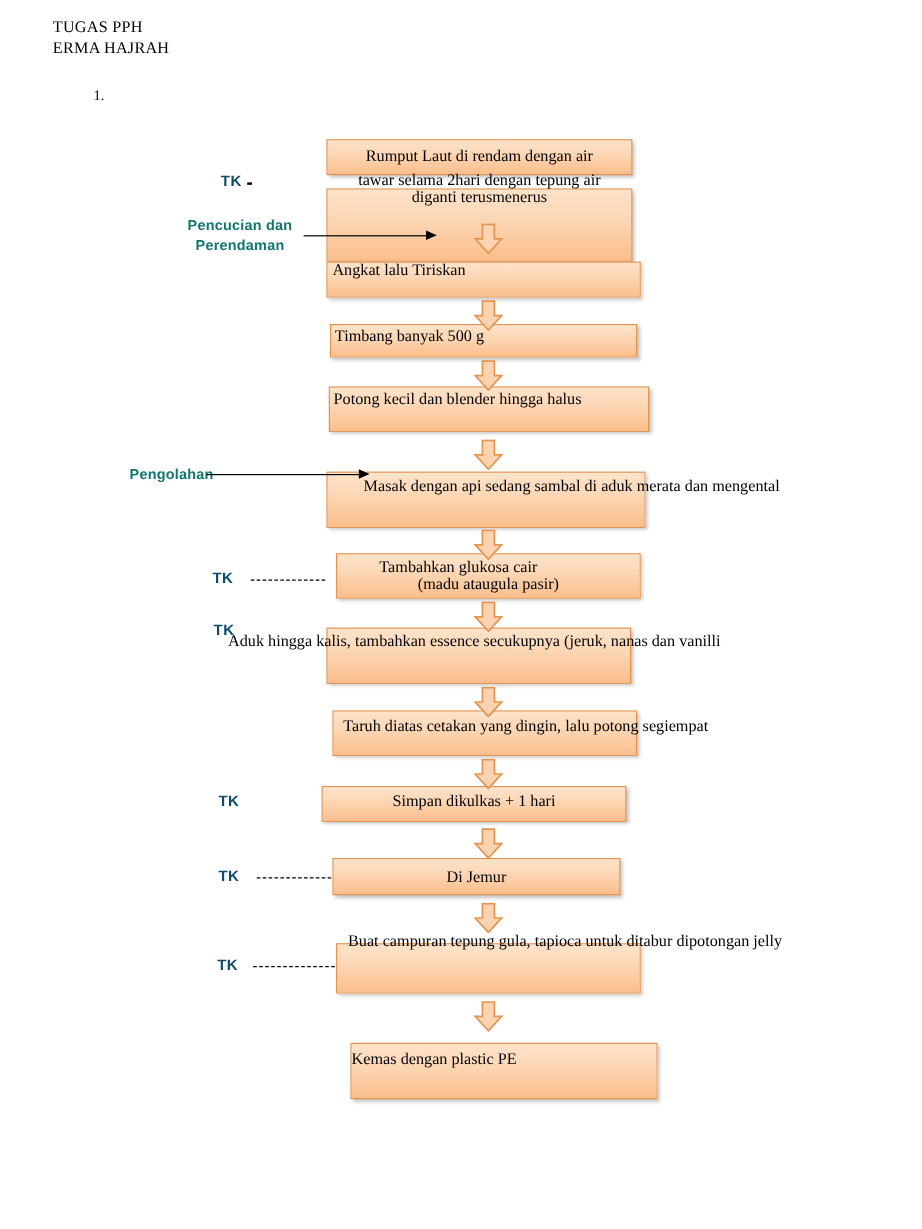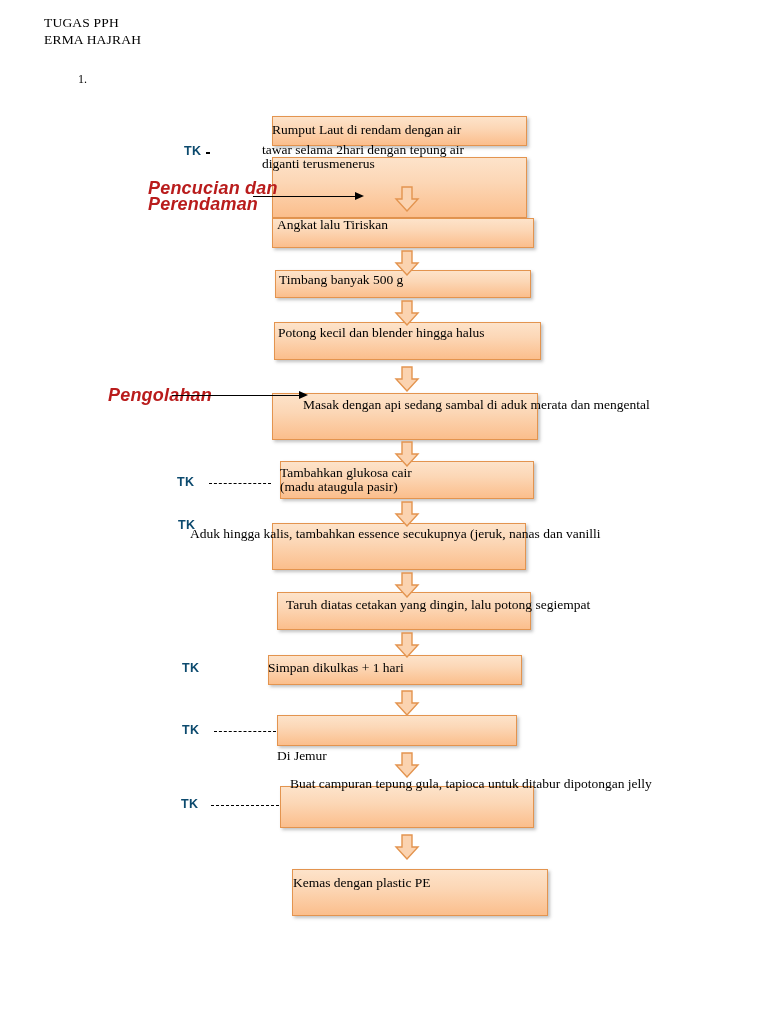--- a/index.html
+++ b/index.html
@@ -61,21 +61,21 @@
   }
   
   .ftext {
     position: absolute;
     font-family: "Liberation Serif", "DejaVu Serif", serif;
     font-size: 13.5px;
     line-height: 16px;
     color: #000;
     white-space: nowrap;
   }
-  .ftext.center { text-align: left; }
+  .ftext.center { text-align: center; }
 
   
   .darrow {
     position: absolute;
     width: 26px;
     height: 26px;
   }
 
   
   .tk {
@@ -96,26 +96,25 @@
     position: absolute;
     width: 4px;
     height: 1.5px;
     background: #000;
   }
 
   
   .callout {
     position: absolute;
     font-family: "Liberation Sans", "DejaVu Sans", sans-serif;
-    font-size: 18px;
+    font-size: 12px;
     font-weight: bold;
-    font-style: italic;
     letter-spacing: 0.2px;
     line-height: 16px;
-    color: #b91c1c;
+    color: #0f766e;
     white-space: nowrap;
   }
   .callout.ta-c { text-align: center; }
   .hline {
     position: absolute;
     height: 0;
     border-top: 1.6px solid #000;
   }
   .harrow-head {
     position: absolute;
@@ -243,21 +242,21 @@
 
 <div class="ftext center" style="left:280px; top:465px; width:204px;">Tambahkan glukosa cair</div>
 <div class="ftext center" style="left:280px; top:479px; width:254px;">(madu ataugula pasir)</div>
 
 <div class="ftext" style="left:190px; top:526px;">Aduk hingga kalis, tambahkan essence secukupnya (jeruk, nanas dan vanilli</div>
 
 <div class="ftext" style="left:286px; top:597px;">Taruh diatas cetakan yang dingin, lalu potong segiempat</div>
 
 <div class="ftext center" style="left:268px; top:660px; width:254px;">Simpan dikulkas + 1 hari</div>
 
-<div class="ftext center" style="left:277px; top:748px; width:240px;">Di Jemur</div>
+<div class="ftext center" style="left:277px; top:723px; width:240px;">Di Jemur</div>
 
 <div class="ftext" style="left:276px; top:776px;margin-left:14px;">Buat campuran tepung gula, tapioca untuk ditabur dipotongan jelly</div>
 
 <div class="ftext" style="left:293px; top:875px;">Kemas dengan plastic PE</div>
 
 <div class="tk" style="left:184px; top:144px;">TK</div>
 <div class="tk-dot" style="left:206px; top:152px;"></div>
 
 <div class="tk" style="left:177px; top:475px;">TK</div>
 <div class="dash" style="left:209px; top:483px; width:62px;"></div>

